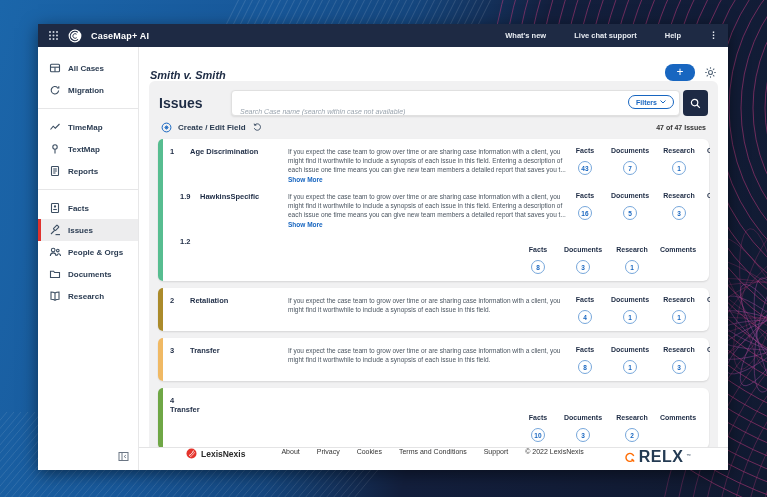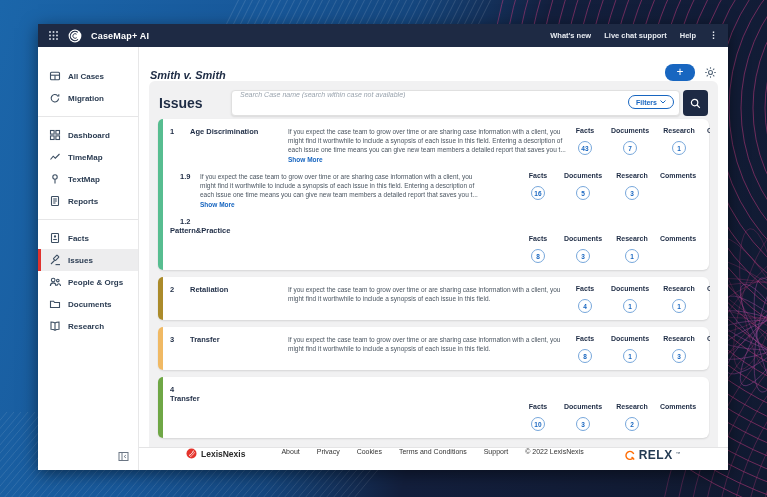--- a/index.html
+++ b/index.html
@@ -6,43 +6,43 @@
   body{width:767px;height:497px;overflow:hidden;font-family:"Liberation Sans",sans-serif;}
   .stage{position:relative;width:767px;height:497px;overflow:hidden;
     background:linear-gradient(107deg,#1b66aa 0%,#18589a 30%,#15477f 45%,#131f3d 60%,#111a31 100%);}
   #deco{position:absolute;inset:0;}
   
   .window{position:absolute;left:38px;top:24px;width:690px;height:446px;display:flex;flex-direction:column;
     box-shadow:0 4px 16px rgba(0,0,0,.5);background:#fff;}
   
   .topbar{height:23px;background:#1e2a44;display:flex;align-items:center;padding:0 10px;gap:9px;flex-shrink:0;}
   .appname{color:#fff;font-size:9px;font-weight:600;letter-spacing:.2px;}
-  .topbar-right{margin-left:auto;display:flex;align-items:center;gap:13px;}
+  .topbar-right{margin-left:auto;display:flex;align-items:center;gap:28px;}
   .toplink{color:#e8ecf2;font-size:7.5px;font-weight:600;cursor:pointer;}
   .kebab{color:#e8ecf2;font-size:9px;font-weight:700;line-height:1;}
   
   .app-body{flex:1;display:flex;overflow:hidden;background:#fff;}
-  .sidebar{width:100px;flex-shrink:0;background:#fff;border-right:1px solid #e7e7e8;padding-top:18px;position:relative;}
+  .sidebar{width:100px;flex-shrink:0;background:#fff;border-right:1px solid #e7e7e8;padding-top:10px;position:relative;}
   .nav-item{height:22px;display:flex;align-items:center;gap:7px;padding-left:11px;font-size:8px;font-weight:600;color:#2b3c52;position:relative;cursor:pointer;}
   .nav-item svg{flex-shrink:0;}
   .nav-item.active{background:#ededee;}
   .nav-item.active::before{content:"";position:absolute;left:0;top:0;bottom:0;width:3px;background:#e0332e;}
   .nav-divider{height:1px;background:#e6e6e7;margin:7px 0;}
   .collapse-btn{position:absolute;bottom:8px;right:9px;cursor:pointer;}
   
   .main{flex:1;min-width:0;display:flex;flex-direction:column;background:#fff;}
   .case-header{height:34px;flex-shrink:0;display:flex;align-items:flex-end;padding:0 11px;}
   .case-title{font-style:italic;font-weight:700;font-size:11px;color:#1d2b44;}
   .hdr-actions{margin-left:auto;display:flex;align-items:center;gap:9px;}
   .add-btn{width:30px;height:17px;background:#1866c0;border-radius:8px;color:#fff;display:flex;align-items:center;justify-content:center;font-size:12px;line-height:1;cursor:pointer;padding-bottom:1px;box-sizing:border-box;}
   .panel{flex:1;margin:0 10px;background:#f1f1f2;border-radius:6px 6px 0 0;padding:8px 8px 0 8px;overflow:hidden;display:flex;flex-direction:column;}
   .panel-head{display:flex;align-items:center;gap:10px;height:28px;flex-shrink:0;padding:0 2px;}
   .page-title{font-size:14px;font-weight:700;color:#1d2b44;width:62px;flex-shrink:0;}
   .search-row{flex:1;display:flex;height:26px;align-items:center;}
-  .search-box{flex:1;height:26px;background:#fff;border:1px solid #e0e0e0;border-radius:4px;position:relative;display:flex;align-items:flex-start;box-shadow:0 1px 2px rgba(0,0,0,.10);box-sizing:border-box;}
+  .search-box{flex:1;height:26px;background:#fff;border:1px solid #e0e0e0;border-radius:4px;position:relative;display:flex;align-items:flex-end;box-shadow:0 1px 2px rgba(0,0,0,.10);box-sizing:border-box;}
   .search-box input{border:0;outline:0;background:transparent;width:100%;font-size:7px;padding:0 80px 0 8px;color:#333;font-family:inherit;}
   .search-box input::placeholder{font-style:italic;color:#9aa4ae;}
   .filters-pill{position:absolute;right:5px;top:4px;height:14px;border:1px solid #1866c0;border-radius:8px;color:#1866c0;font-size:7px;font-weight:700;display:flex;align-items:center;gap:3px;padding:0 7px;background:#fff;cursor:pointer;box-sizing:border-box;}
   .search-btn{width:25px;height:26px;background:#1e2a44;border-radius:4px;margin-left:3px;display:flex;align-items:center;justify-content:center;cursor:pointer;flex-shrink:0;}
   .toolbar{height:20px;display:flex;align-items:center;gap:6px;padding:0 4px;flex-shrink:0;}
   .create-label{font-size:8px;font-weight:700;color:#2b3c52;cursor:pointer;}
   .count{margin-left:auto;font-size:7px;font-weight:600;color:#333;}
   
   .cards{flex:1;overflow:hidden;padding:2px 1px 0 1px;}
   .card{background:#fff;border-radius:6px;box-shadow:0 1px 2px rgba(0,0,0,.12);position:relative;margin-bottom:7px;padding:0 0 7px 6px;}
@@ -59,21 +59,21 @@
   .stat-h{font-size:7px;font-weight:700;color:#1d2b44;white-space:nowrap;}
   .stat-badge{margin-top:7px;width:14px;height:14px;border-radius:50%;border:1px solid #77a7db;color:#1866c0;font-size:6.5px;font-weight:700;display:flex;align-items:center;justify-content:center;background:#fff;box-sizing:border-box;cursor:pointer;}
   .irow.min{min-height:34px;flex-direction:column;}
   
   .footerbar{height:22px;flex-shrink:0;border-top:1px solid #e4e4e5;background:#fff;display:flex;align-items:flex-start;padding-left:47px;font-size:7px;color:#333;}
   .brand{display:flex;align-items:center;gap:4px;margin-right:36px;}
   .brandname{font-size:8.5px;font-weight:600;color:#2a2a2a;}
   .flink{margin-right:17px;cursor:pointer;color:#333;}
   .copyright{color:#333;margin-right:0;}
   .relx{margin-left:40px;display:flex;align-items:center;gap:3px;}
-  .relx-name{font-size:12px;font-weight:700;color:#243b53;letter-spacing:.5px;}
+  .relx-name{font-size:16px;font-weight:700;color:#243b53;letter-spacing:.5px;}
   .relx-tm{font-size:4.5px;color:#243b53;vertical-align:top;margin-top:-4px;}
   .ico{display:inline-flex;align-items:center;justify-content:center;}
 </style>
 </head>
 <body>
 
 <div class="stage">
   <svg id="deco" width="767" height="497" viewBox="0 0 767 497">
       <circle cx="915" cy="108" r="150" fill="none" stroke="#c93b82" stroke-width="1" opacity="0.5"></circle>
       <circle cx="915" cy="108" r="162" fill="none" stroke="#c93b82" stroke-width="1" opacity="0.5"></circle>
@@ -284,31 +284,20 @@
                 <path d="M9.6 6.4a3.7 3.7 0 1 1-1.1-2.8"></path>
                 <polyline points="9.8,2.2 9.8,4 8,4"></polyline>
               </svg>
             </span>
           <span>Migration</span>
         </div>
         <div class="nav-divider"></div>
         <div class="nav-item">
           <span class="ico">
               <svg width="12" height="12" viewBox="0 0 12 12" fill="none" stroke="#3d4f63" stroke-width="1.1">
-                <rect x="1.5" y="1.5" width="3.6" height="3.6"></rect>
-                <rect x="6.9" y="1.5" width="3.6" height="3.6"></rect>
-                <rect x="1.5" y="6.9" width="3.6" height="3.6"></rect>
-                <rect x="6.9" y="6.9" width="3.6" height="3.6"></rect>
-              </svg>
-            </span>
-          <span>Dashboard</span>
-        </div>
-        <div class="nav-item">
-          <span class="ico">
-              <svg width="12" height="12" viewBox="0 0 12 12" fill="none" stroke="#3d4f63" stroke-width="1.1">
                 <polyline points="1.5,8.5 4.2,5.2 6.3,7.2 10.5,3"></polyline>
               </svg>
             </span>
           <span>TimeMap</span>
         </div>
         <div class="nav-item">
           <span class="ico">
               <svg width="12" height="12" viewBox="0 0 12 12" fill="none" stroke="#3d4f63" stroke-width="1.1">
                 <circle cx="6" cy="4" r="2.2"></circle>
                 <line x1="6" y1="6.2" x2="6" y2="10.5"></line>
@@ -417,20 +406,36 @@
               </div>
               <div class="search-btn">
                 <svg width="11" height="11" viewBox="0 0 11 11">
                     <circle cx="4.6" cy="4.6" r="3.2" fill="none" stroke="#fff" stroke-width="1.2"></circle>
                     <line x1="7" y1="7" x2="9.8" y2="9.8" stroke="#fff" stroke-width="1.2"></line>
                   </svg>
               </div>
             </div>
           </div>
 
+          <div class="toolbar">
+            <span class="ico">
+              <svg width="11" height="11" viewBox="0 0 11 11" fill="none" stroke="#1866c0" stroke-width="1">
+                  <circle cx="5.5" cy="5.5" r="4.4"></circle>
+                  <path d="M5.5 3.4v4.2M3.4 5.5h4.2M4 4l3 3M7 4 4 7" stroke-width="0.8"></path>
+                </svg>
+            </span>
+            <span class="create-label">Create / Edit Field</span>
+            <span class="ico">
+              <svg width="10" height="10" viewBox="0 0 10 10" fill="none" stroke="#44556a" stroke-width="1">
+                  <path d="M2.3 6.2a3.2 3.2 0 1 0 .7-3.4"></path>
+                  <polyline points="2.2,1.6 2.6,3.4 4.4,3"></polyline>
+                </svg>
+            </span>
+            <span class="count">47 of 47 Issues</span>
+          </div>
 
           <div class="cards">
 
             <div class="card">
               <div class="card-bar" style="background: rgb(87, 189, 144);"></div>
               <div class="irow">
                 <span class="num">1</span>
                 <span class="ititle">Age Discrimination</span>
                 <div class="idesc">
                   <span>If you expect the case team to grow over time or are sharing case information with a client, you might find it worthwhile to include a synopsis of each issue in this field. Entering a description of each issue one time means you can give new team members a detailed report that saves you t...</span>
@@ -449,20 +454,21 @@
                       <span class="stat-h">Research</span>
                       <span class="stat-badge">1</span>
                     </div>
                   <div class="stat">
                       <span class="stat-h">Comments</span>
                     </div>
                 </div>
               </div>
               <div class="irow sub">
                 <span class="num">1.9</span>
+                <span class="ititle">HawkinsSpecific</span>
                 <div class="idesc">
                   <span>If you expect the case team to grow over time or are sharing case information with a client, you might find it worthwhile to include a synopsis of each issue in this field. Entering a description of each issue one time means you can give new team members a detailed report that saves you t...</span>
                   <div class="show-more">Show More</div>
                 </div>
                 <div class="istats">
                   <div class="stat">
                       <span class="stat-h">Facts</span>
                       <span class="stat-badge">16</span>
                     </div>
                   <div class="stat">
@@ -473,21 +479,20 @@
                       <span class="stat-h">Research</span>
                       <span class="stat-badge">3</span>
                     </div>
                   <div class="stat">
                       <span class="stat-h">Comments</span>
                     </div>
                 </div>
               </div>
               <div class="irow sub min">
                 <span class="num">1.2</span>
-                <span class="ititle">Pattern&amp;Practice</span>
                 <div class="idesc"></div>
                 <div class="istats">
                   <div class="stat">
                       <span class="stat-h">Facts</span>
                       <span class="stat-badge">8</span>
                     </div>
                   <div class="stat">
                       <span class="stat-h">Documents</span>
                       <span class="stat-badge">3</span>
                     </div>

